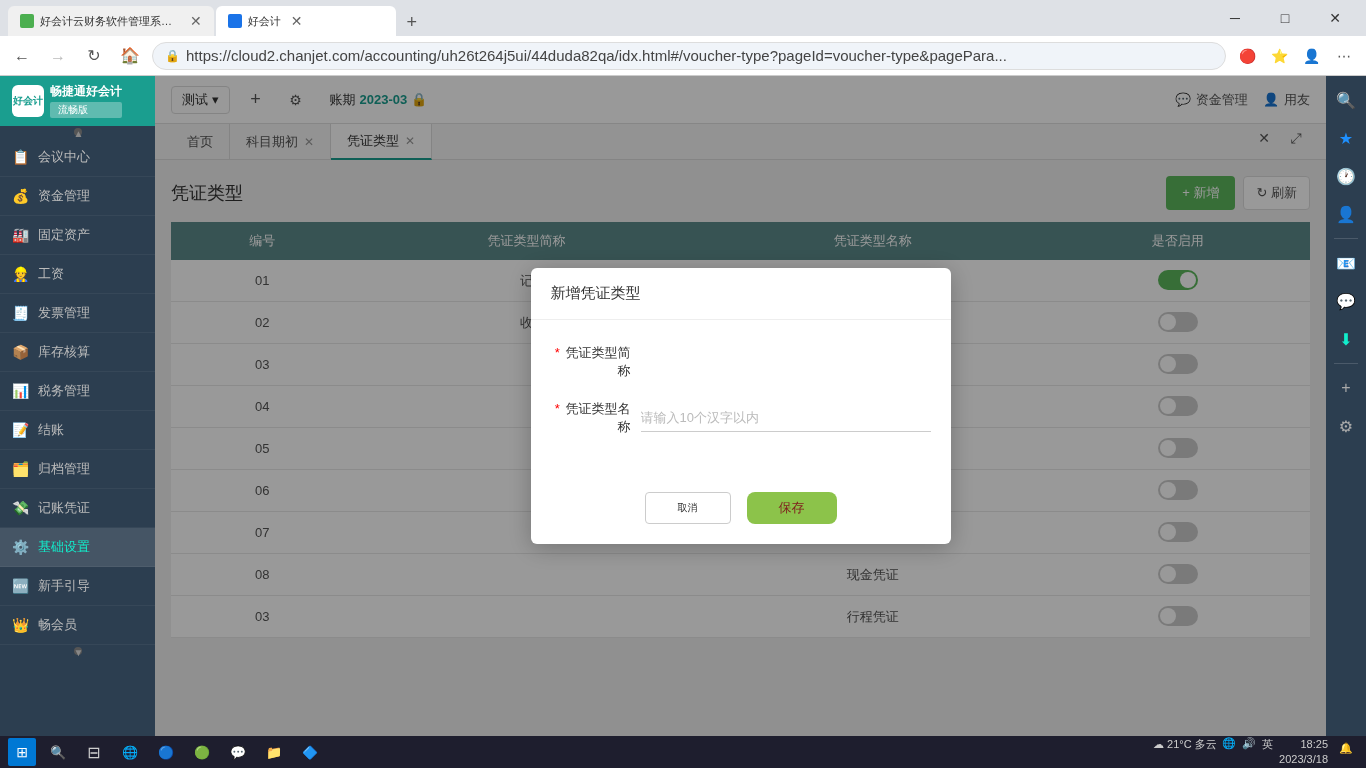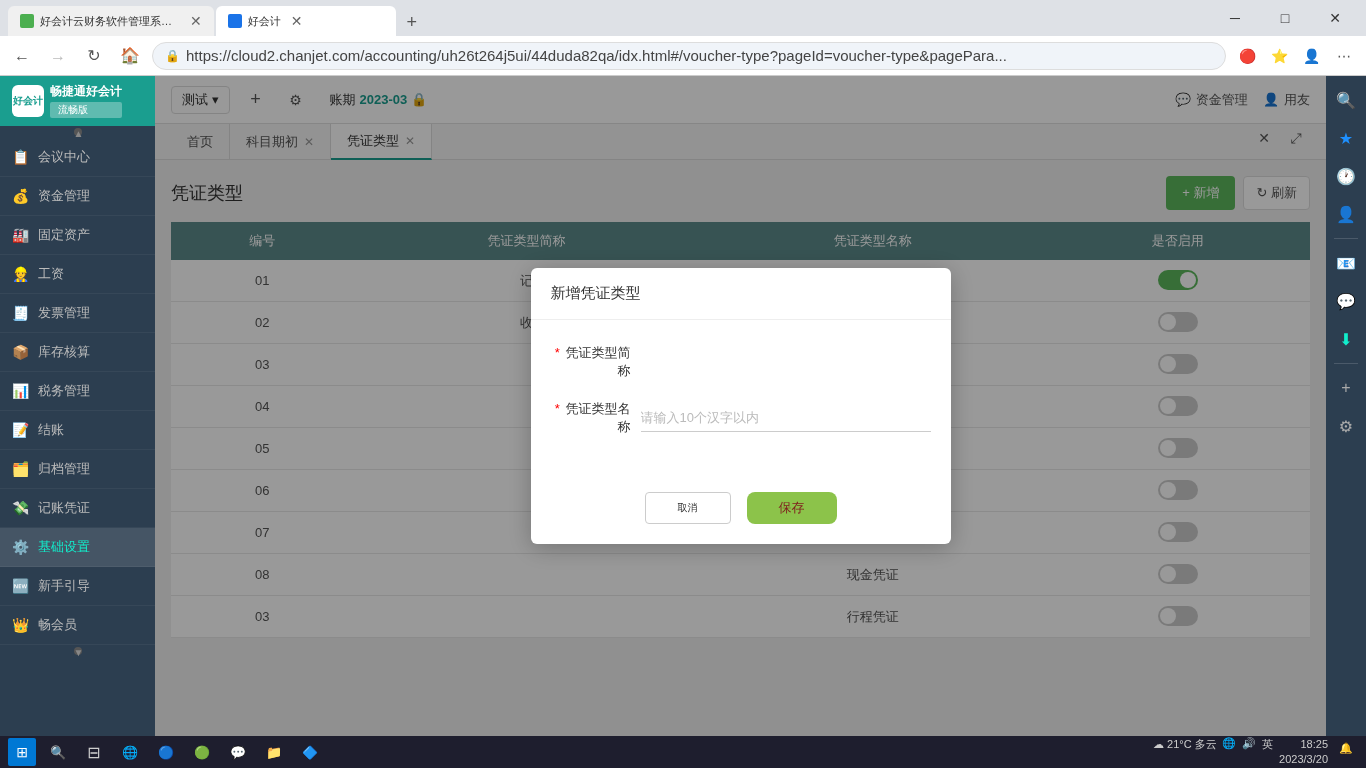--- a/index.html
+++ b/index.html
@@ -446,17 +446,17 @@
   <div class="taskbar-icon">💬</div>
   <div class="taskbar-icon">📁</div>
   <div class="taskbar-icon" style="color:#1e90ff;">🔷</div>
   <div class="taskbar-right">
     <span>☁ 21°C 多云</span>
     <span>🌐</span>
     <span>🔊</span>
     <span>英</span>
     <div class="taskbar-time">
       <div>18:25</div>
-      <div>2023/3/20</div>
+      <div>2023/3/18</div>
     </div>
     <div class="taskbar-notify">🔔</div>
   </div>
 </div>
 
 </body></html>

